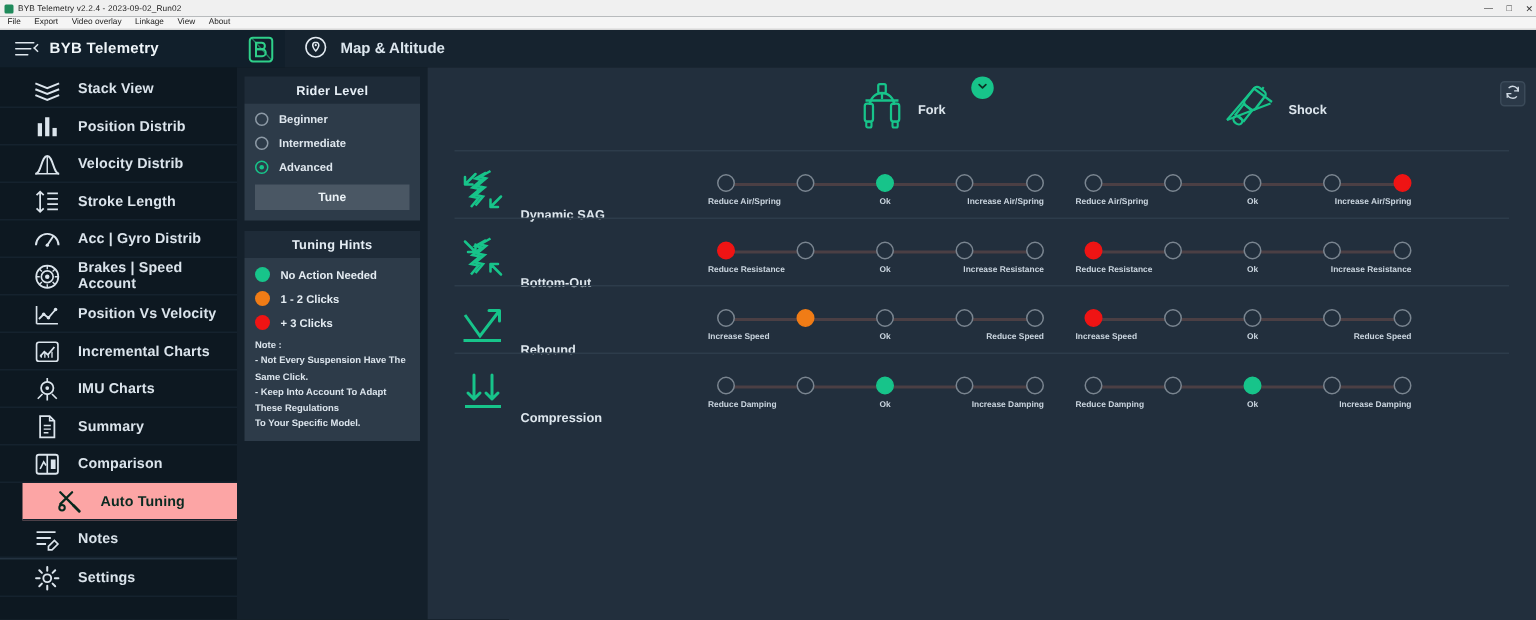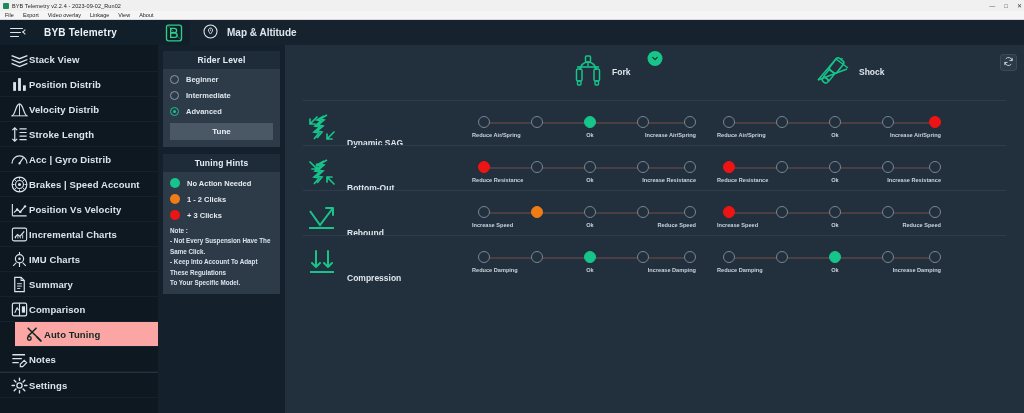--- a/index.html
+++ b/index.html
@@ -23,41 +23,41 @@
   .menubar{
     height:9px; background:#f5f5f5; color:#1b1b1b; display:flex; align-items:center;
     gap:9px; padding:0 5px; font-size:5.5px; border-bottom:1px solid #d8d8d8;
   }
   .menubar span{ white-space:nowrap; }
 
   
   .appwrap{ height:393px; display:flex; flex-direction:column; background:#0d1821;}
   .appheader{ height:25px; display:flex; align-items:stretch; background:#111f2b;}
   .hdr-left{
-    width:158px; display:flex; align-items:center; gap:20px; padding-left:10px;
+    width:158px; display:flex; align-items:center; gap:9px; padding-left:10px;
     background:#111f2b;
   }
   .burger{ width:14px; height:10px; position:relative; }
   .burger i{ position:absolute; left:0; height:1.4px; background:#dfe7ee; border-radius:1px;}
   .burger i:nth-child(1){ top:0; width:13px;}
   .burger i:nth-child(2){ top:4px; width:11px;}
   .burger i:nth-child(3){ top:8px; width:9px;}
   .burger b{ position:absolute; right:-3px; top:2px; width:4px;height:4px;border-left:1.4px solid #dfe7ee;border-bottom:1.4px solid #dfe7ee;transform:rotate(45deg);}
   .app-name{ font-size:10px; font-weight:bold; letter-spacing:.2px; color:#eef4f8;}
   .hdr-logo{ width:32px; display:flex; align-items:center; justify-content:center;}
   .hdr-page{ flex:1; display:flex; align-items:center; gap:8px; padding-left:12px; background:#16232f;}
   .page-title{ font-size:10px; font-weight:bold; color:#dce6ee;}
 
   
   .appbody{ flex:1; display:flex; min-height:0; }
 
   
   .sidebar{ width:158px; background:#0d1821; display:flex; flex-direction:column; padding-top:2px;}
   .side-item{
-    height:25px; display:flex; align-items:center; gap:0; padding-left:10px;
+    height:25px; display:flex; align-items:center; gap:11px; padding-left:22px;
     color:#dbe4ec; font-size:9.5px; font-weight:bold; letter-spacing:.1px;
     border-bottom:1px solid #15222e; cursor:pointer;
   }
   .side-item .ico{ width:19px; height:19px; display:flex; align-items:center; justify-content:center; flex:0 0 19px;}
   .side-item.active{ background:#fca5a5; color:#0a2a20;margin-left:15px;}
   .side-item.active .ico svg *{ stroke:#07281d !important; }
   .sep{ height:1px; background:#233240; margin:0 0 0 0;}
 
   
   .leftpanel{ width:127px; background:#14202b; padding:6px 5px 0 5px;}

